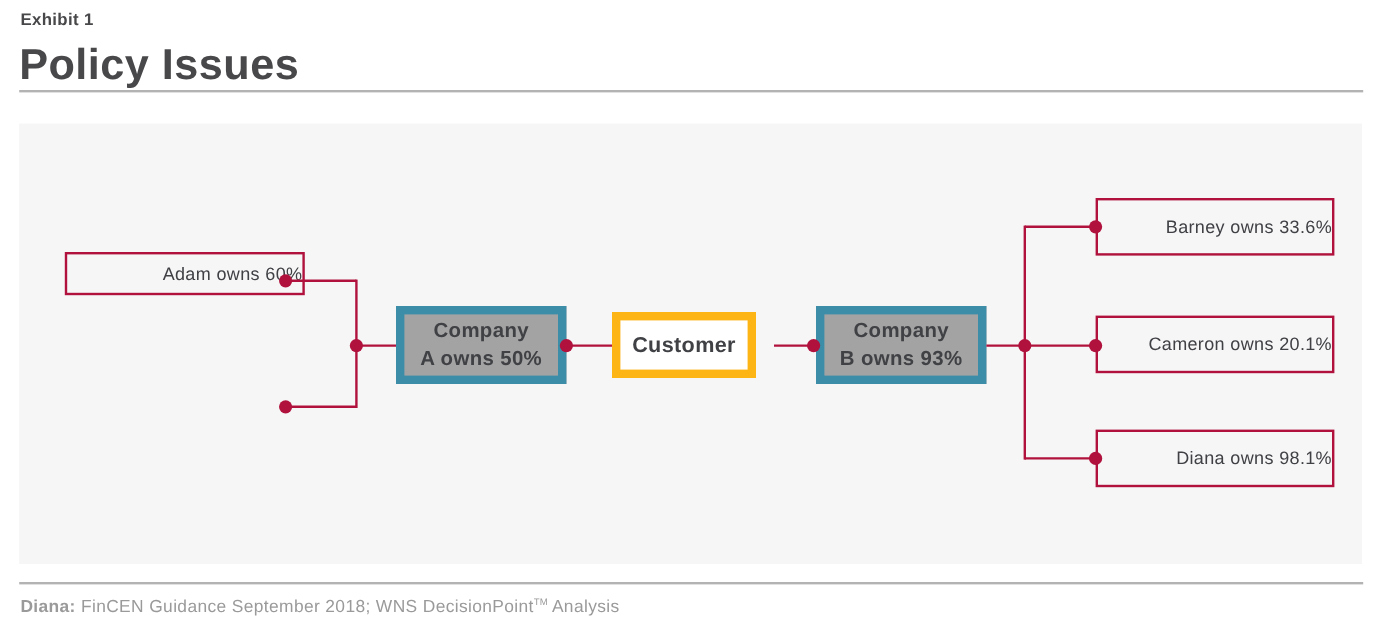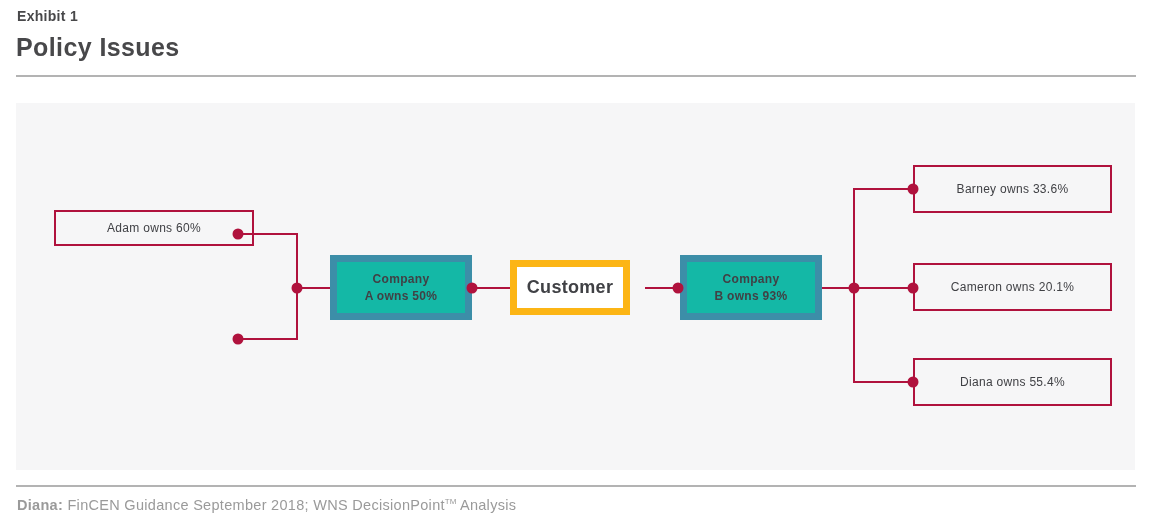--- a/index.html
+++ b/index.html
@@ -21,21 +21,21 @@
     top: 8px;
     font-size: 14px;
     font-weight: bold;
     letter-spacing: 0.3px;
     color: var(--heading-text, #48484a);
   }
   .page-title {
     position: absolute;
     left: 16px;
     top: 33px;
-    font-size: 25px;
+    font-size: 36px;
     font-weight: bold;
     letter-spacing: 0.4px;
     color: var(--heading-text, #48484a);
   }
   .divider {
     position: absolute;
     left: 16px;
     width: 1120px;
     height: 2px;
     background: var(--divider, #b3b3b3);
@@ -56,27 +56,28 @@
     display: flex;
     flex-direction: column;
     align-items: center;
     justify-content: center;
     text-align: center;
     color: var(--node-text, #404145);
     letter-spacing: 0.3px;
   }
   .owner-node {
     border: 2px solid var(--crimson, #b0123d);
-    font-size: 12px;
+    font-size: 15px;
+    align-items: flex-end;
   }
   .company-node {
     border: 7px solid var(--teal, #3c8ea8);
-    background: #14b8a6;
+    background: #a3a3a3;
     font-weight: bold;
-    font-size: 12px;
+    font-size: 17px;
     line-height: 1.35;
   }
   .customer-node {
     border: 7px solid var(--yellow, #fcb515);
     background: #ffffff;
     font-weight: bold;
     font-size: 18px;
   }
   .connectors {
     position: absolute;
@@ -131,21 +132,21 @@
     <div>B owns 93%</div>
   </div>
 
   <div class="node owner-node" style="left:913px; top:165px; width:199px; height:48px;">
     <span>Barney owns 33.6%</span>
   </div>
   <div class="node owner-node" style="left:913px; top:263px; width:199px; height:48px;">
     <span>Cameron owns 20.1%</span>
   </div>
   <div class="node owner-node" style="left:913px; top:358px; width:199px; height:48px;">
-    <span>Diana owns 55.4%</span>
+    <span>Diana owns 98.1%</span>
   </div>
 
   <svg class="connectors" width="1150" height="530" viewBox="0 0 1150 530">
     <g>
       <line class="cline" x1="238" y1="234" x2="297" y2="234"></line>
       <line class="cline" x1="238" y1="339" x2="297" y2="339"></line>
       <line class="cline" x1="297" y1="233" x2="297" y2="340"></line>
       <line class="cline" x1="297" y1="288" x2="330" y2="288"></line>
       <circle class="cdot" cx="238" cy="234" r="5.5"></circle>
       <circle class="cdot" cx="238" cy="339" r="5.5"></circle>

